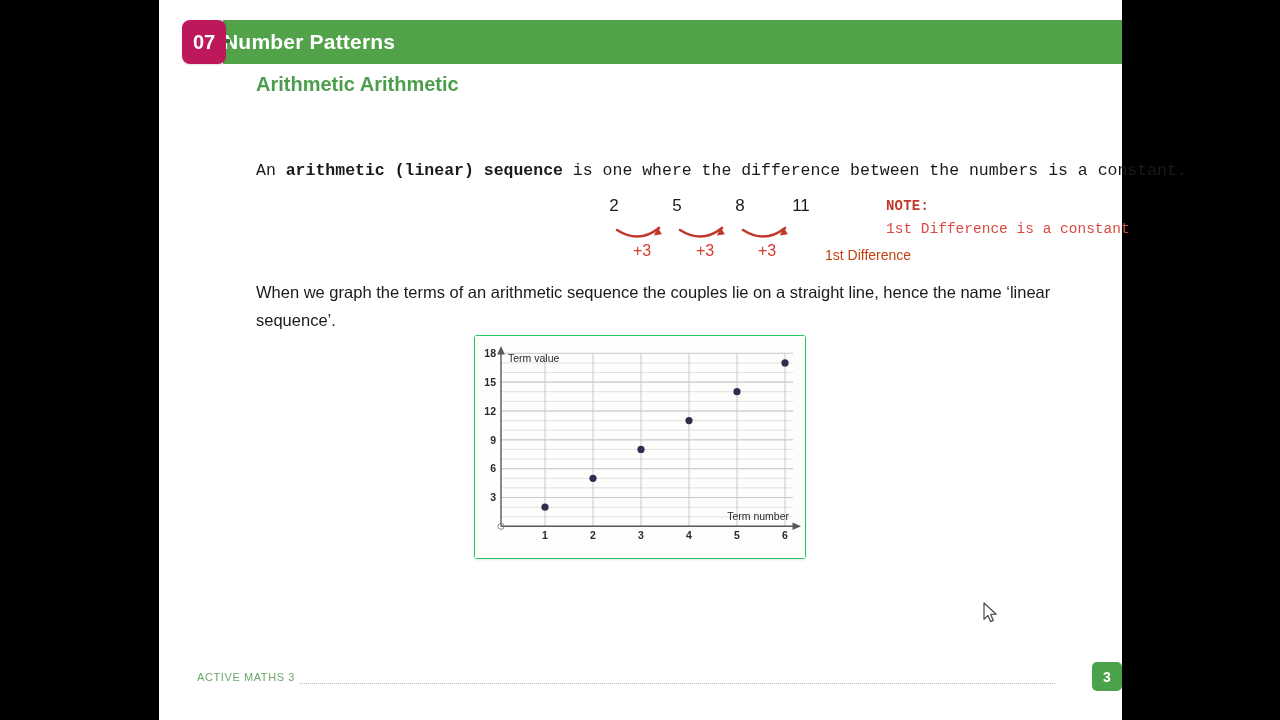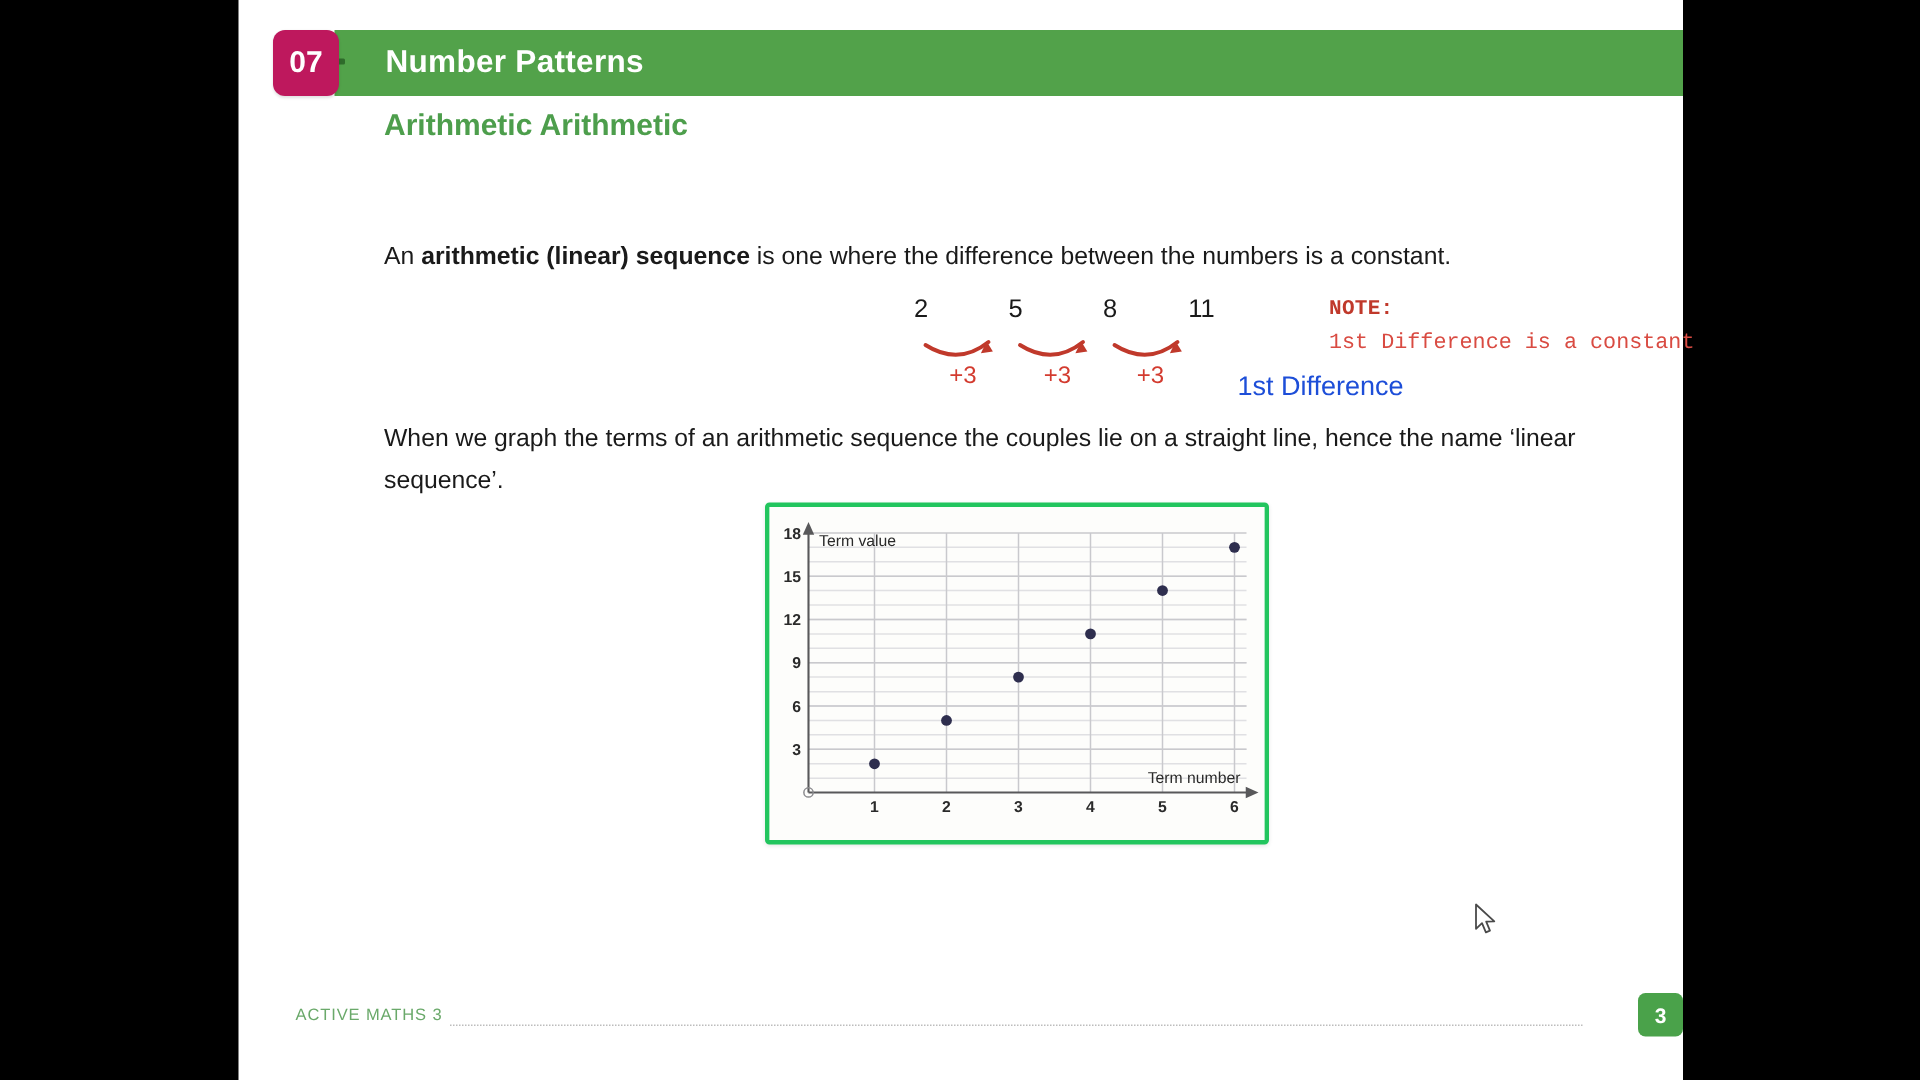--- a/index.html
+++ b/index.html
@@ -41,21 +41,20 @@
     background: #52a martial;
     background: #52a24a;
     display: flex;
     align-items: center;
   }
   #chapter-title {
     color: #ffffff;
     font-size: 21px;
     font-weight: bold;
     letter-spacing: 0.2px;
-    margin-left: 34px;
   }
   #chapter-badge {
     position: absolute;
     left: 23px;          
     top: 20px;
     width: 44px;
     height: 44px;
     border-radius: 8px;
     background: #be185d;
     color: #ffffff;
@@ -90,21 +89,21 @@
     position: absolute;
     left: 97px;
     font-size: 16.5px;
     color: #1a1a1a;
     line-height: 1.72;
     white-space: nowrap;
   }
   .body-para b { font-weight: bold; }
 
   #para-1 { top: 117px; }
-  #para-2 { top: 157px; }
+  #para-2 { top: 157px; font-family: Liberation Mono, monospace; }
   #para-3 { top: 200px; }
 
   #para-4 {
     position: absolute;
     left: 97px;
     top: 278px;
     width: 810px;
     font-size: 16.5px;
     color: #1a1a1a;
     line-height: 1.72;
@@ -156,36 +155,35 @@
   #note-text {
     margin-top: 7px;
     font-size: 14.5px;
     color: #d94b42;
     white-space: nowrap;
   }
   #first-difference-label {
     position: absolute;
     left: 666px;  
     top: 247px;
-    font-size: 18px;
-    color: #1d4ed8;
+    font-size: 14px;
+    color: #c2410c;
   }
 
   
   #chart-card {
     position: absolute;
     left: 315px;   
     top: 335px;
     width: 330px;
     height: 222px;
     background: #fdfdfb;
-    border: 3px solid #22c55e;
+    border: 1px solid #22c55e;
     border-radius: 3px;
     box-shadow: 0 1px 3px rgba(0,0,0,0.10);
-    margin-left: 36px;
   }
   #chart-svg { display: block; }
 
   
   #footer {
     position: absolute;
     left: 0;
     right: 0;
     bottom: 24px;
     height: 34px;

